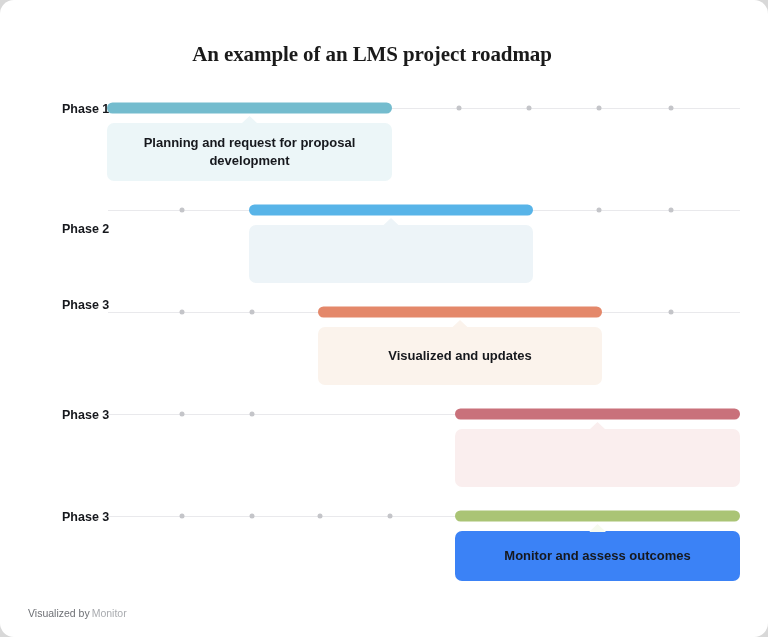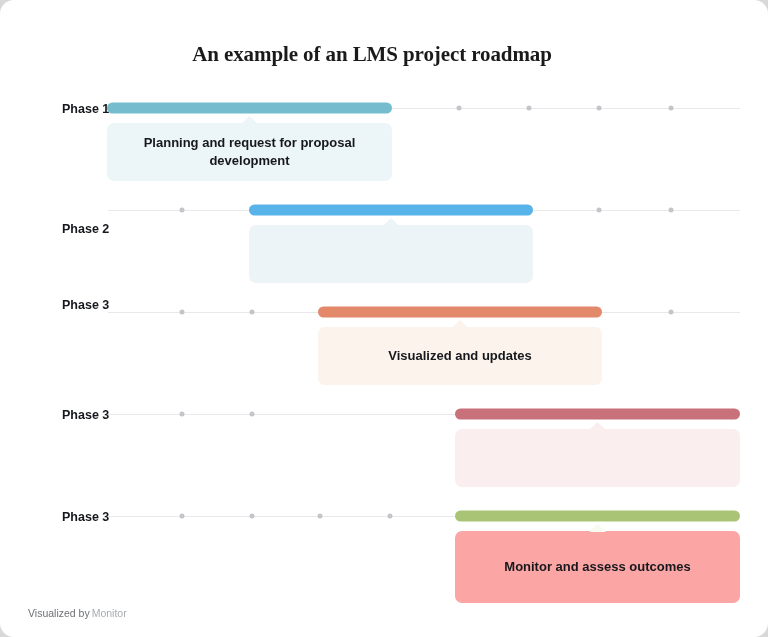--- a/index.html
+++ b/index.html
@@ -174,21 +174,21 @@
       </div>
       <div class="phase-row" style="top: 500px; height: 100px;">
         <div class="phase-label" style="top: 10px;">Phase 3</div>
         <div class="track" style="top: 16px;">
           <span class="track-dot" style="left: 74px; top: 0px;"></span>
           <span class="track-dot" style="left: 144px; top: 0px;"></span>
           <span class="track-dot" style="left: 212px; top: 0px;"></span>
           <span class="track-dot" style="left: 282px; top: 0px;"></span>
         </div>
         <div class="bar" style="left: 455px; width: 285px; top: 16px; background: rgb(170, 196, 117);"></div>
-        <div class="card" style="left: 455px; width: 285px; height: 72px; top: 31px; background: #fca5a5;">
+        <div class="card" style="left: 455px; width: 285px; height: 50px; top: 31px; background: #3b82f6;">
           <span class="card-notch" style="left: 50%; background: rgb(246, 250, 239);"></span>
           <span class="card-text">Monitor and assess outcomes</span>
         </div>
       </div>
     </div>
 
   <div id="footer">
     <span id="footer-strong">Visualized by</span><span id="footer-brand">Monitor</span>
   </div>
 

